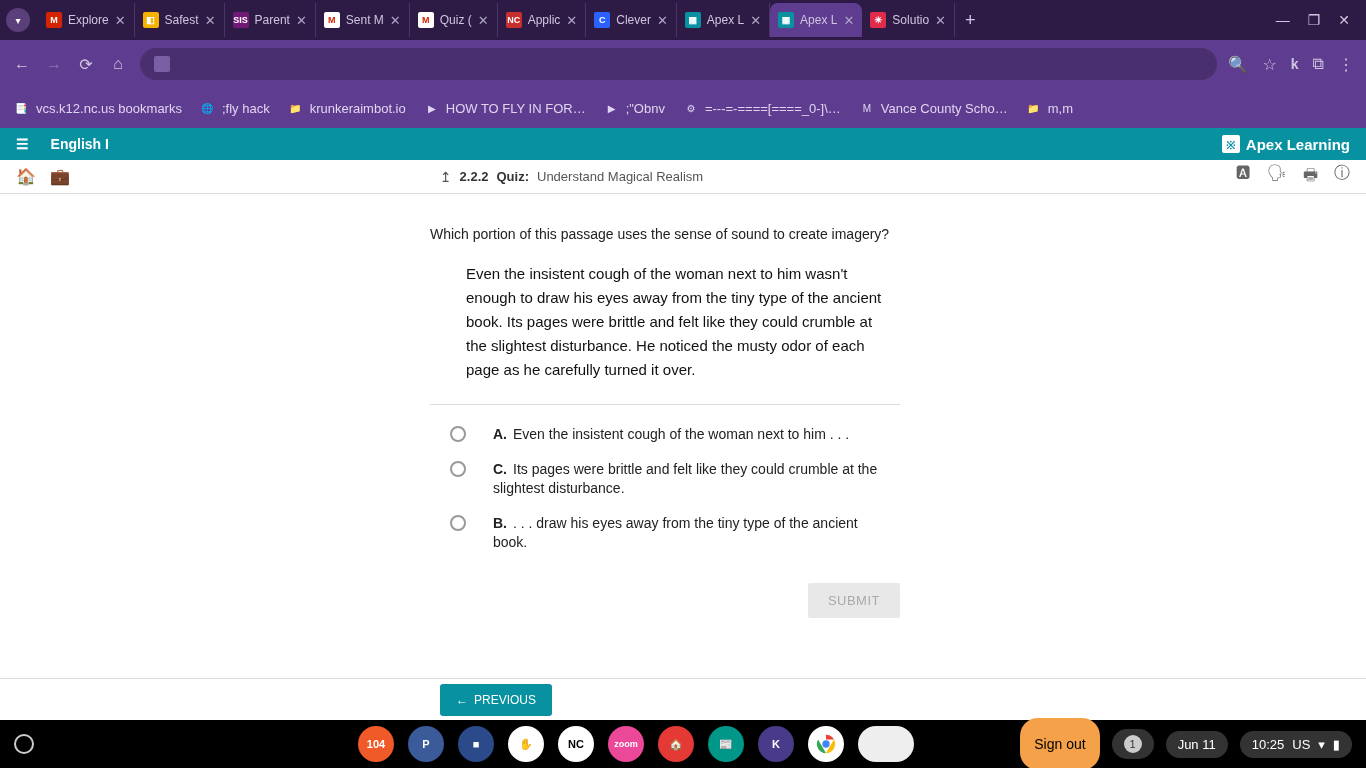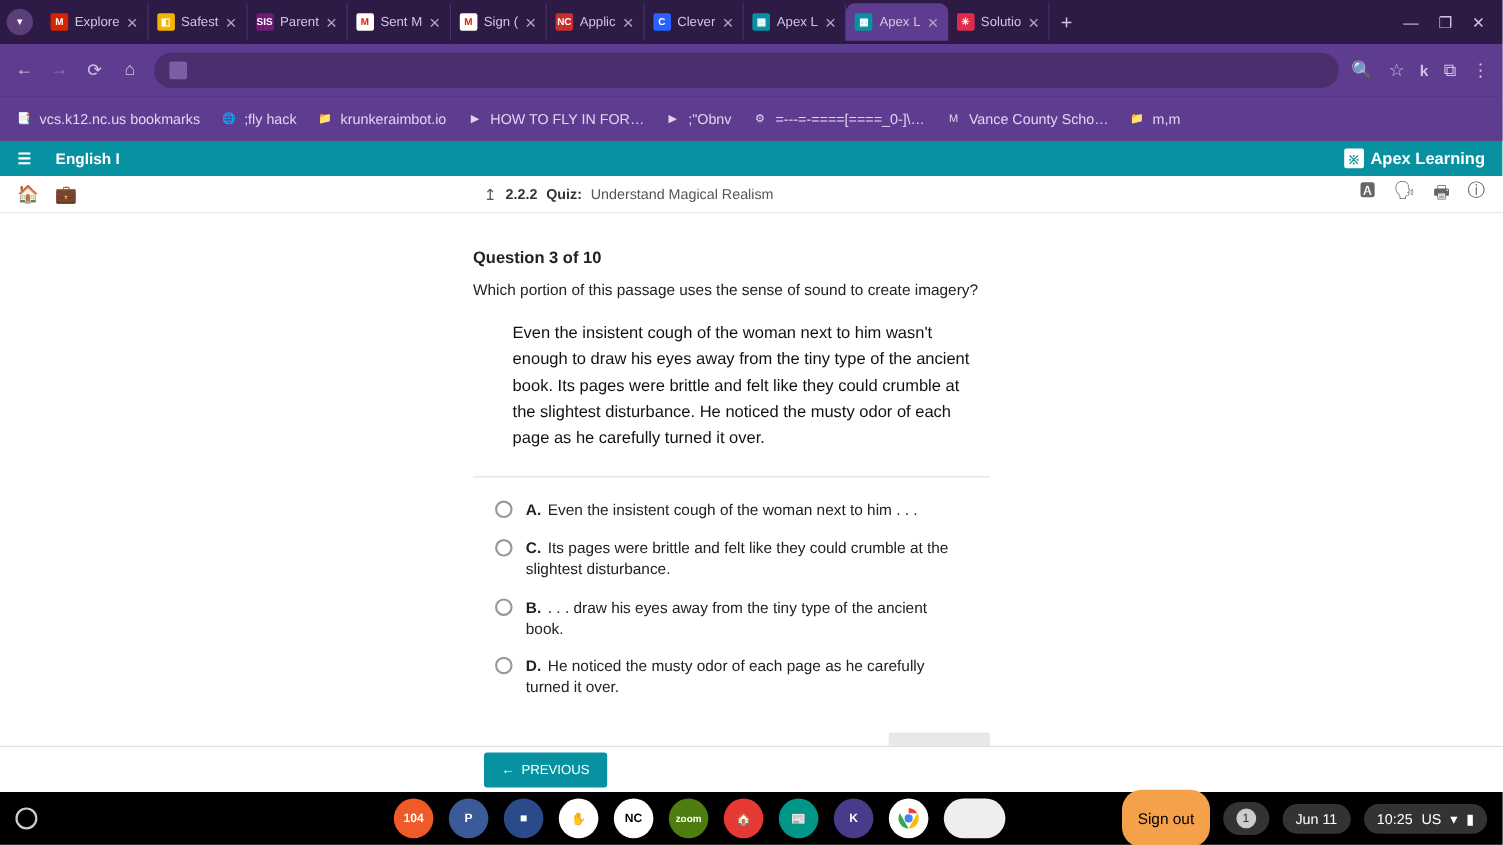--- a/index.html
+++ b/index.html
@@ -42,21 +42,21 @@
 .apex-sub .righttools { margin-left: auto; display: flex; gap: 16px; font-size: 16px; color: #666; }
 
 
 .content { position: absolute; top: 194px; left: 0; right: 0; bottom: 90px; background: #fff; overflow: hidden; }
 .qwrap { width: 470px; margin-left: 430px; margin-top: 32px; }
 .qnum { font-weight: bold; font-size: 15px; color: #222; margin-bottom: 12px; }
 .qtext { font-size: 14px; color: #222; margin-bottom: 20px; }
 .passage { font-size: 15px; color: #111; line-height: 1.6; padding-left: 36px; padding-right: 10px; margin-bottom: 22px; }
 .divider { border: none; border-top: 1px solid #ddd; margin-bottom: 20px; }
 .opts { display: flex; flex-direction: column; gap: 16px; padding-left: 20px; }
-.opt { display: flex; align-items: flex-start; gap: 12px; font-size: 14px; color: #222; }
+.opt { display: flex; align-items: flex-start; gap: 27px; font-size: 14px; color: #222; }
 .opt .radio { width: 16px; height: 16px; border: 2px solid #999; border-radius: 50%; flex-shrink: 0; margin-top: 1px; }
 .opt .letter { font-weight: bold; margin-right: 6px; }
 .opt .otxt { line-height: 1.35; max-width: 390px; }
 .submit { margin-top: 32px; float: right; background: #e8e8e8; color: #aaa; border: none; padding: 10px 20px; font-size: 13px; letter-spacing: 0.5px; border-radius: 2px; }
 
 
 .footer-nav { position: absolute; left: 0; right: 0; bottom: 48px; height: 42px; border-top: 1px solid #ddd; background: #fff; display: flex; align-items: center; }
 .prev-btn { margin-left: 440px; background: #0891a0; color: #fff; border: none; padding: 9px 16px; font-size: 12px; border-radius: 3px; display: flex; align-items: center; gap: 6px; }
 
 
@@ -91,21 +91,21 @@
           <span class="lbl">Parent</span>
           <span class="x">✕</span>
         </div>
         <div class="tab">
           <span class="favicon" style="background:#fff;color:#d62300">M</span>
           <span class="lbl">Sent M</span>
           <span class="x">✕</span>
         </div>
         <div class="tab">
           <span class="favicon" style="background:#fff;color:#d62300">M</span>
-          <span class="lbl">Sign (</span>
+          <span class="lbl">Quiz (</span>
           <span class="x">✕</span>
         </div>
         <div class="tab">
           <span class="favicon" style="background:#c72f2f;color:#fff">NC</span>
           <span class="lbl">Applic</span>
           <span class="x">✕</span>
         </div>
         <div class="tab">
           <span class="favicon" style="background:#2962ff;color:#fff">C</span>
           <span class="lbl">Clever</span>
@@ -211,40 +211,35 @@
   <div class="righttools">
     <span>🅰</span>
     <span>🗣</span>
     <span>🖶</span>
     <span>ⓘ</span>
   </div>
 </div>
 
 <div class="content">
   <div class="qwrap">
-    <div class="qnum">Question 3 of 10</div>
     <div class="qtext">Which portion of this passage uses the sense of sound to create imagery?</div>
     <div class="passage">Even the insistent cough of the woman next to him wasn't enough to draw his eyes away from the tiny type of the ancient book. Its pages were brittle and felt like they could crumble at the slightest disturbance. He noticed the musty odor of each page as he carefully turned it over.</div>
     <hr class="divider">
     <div class="opts" id="opts-here">
         <div class="opt">
           <span class="radio"></span>
           <span class="otxt"><span class="letter">A.</span><span>Even the insistent cough of the woman next to him . . .</span></span>
         </div>
         <div class="opt">
           <span class="radio"></span>
           <span class="otxt"><span class="letter">C.</span><span>Its pages were brittle and felt like they could crumble at the slightest disturbance.</span></span>
         </div>
         <div class="opt">
           <span class="radio"></span>
           <span class="otxt"><span class="letter">B.</span><span>. . . draw his eyes away from the tiny type of the ancient book.</span></span>
-        </div>
-        <div class="opt">
-          <span class="radio"></span>
-          <span class="otxt"><span class="letter">D.</span><span>He noticed the musty odor of each page as he carefully turned it over.</span></span>
         </div>
       </div>
     <button class="submit">SUBMIT</button>
   </div>
 </div>
 
 <div class="footer-nav">
   <button class="prev-btn">
     <span>←</span>
     <span>PREVIOUS</span>
@@ -252,21 +247,21 @@
 </div>
 
 <div class="taskbar">
   <div class="tb-circle"></div>
   <div class="tb-apps">
     <div class="tb-app" style="background:#f05a28;color:#fff">104</div>
     <div class="tb-app" style="background:#3a5a99;color:#fff">P</div>
     <div class="tb-app" style="background:#2a4a8a;color:#fff">■</div>
     <div class="tb-app" style="color:#4caf50">✋</div>
     <div class="tb-app">NC</div>
-    <div class="tb-app" style="background:#4d7c0f;color:#fff;font-size:9px">zoom</div>
+    <div class="tb-app" style="background:#ec4899;color:#fff;font-size:9px">zoom</div>
     <div class="tb-app" style="background:#e53935;color:#fff">🏠</div>
     <div class="tb-app" style="background:#009688;color:#fff">📰</div>
     <div class="tb-app" style="background:#4a3a8a;color:#fff">K</div>
     <div class="tb-app">
       <svg width="22" height="22" viewBox="0 0 24 24">
           <circle cx="12" cy="12" r="10" fill="#fff"></circle>
           <circle cx="12" cy="12" r="4" fill="#4285f4"></circle>
           <path d="M12 2a10 10 0 018.66 5H12V2z" fill="#ea4335"></path>
           <path d="M3.34 7A10 10 0 0012 22l-4-7-4.66-8z" fill="#34a853"></path>
           <path d="M20.66 7L16 15l-4 7a10 10 0 008.66-15z" fill="#fbbc05"></path>

